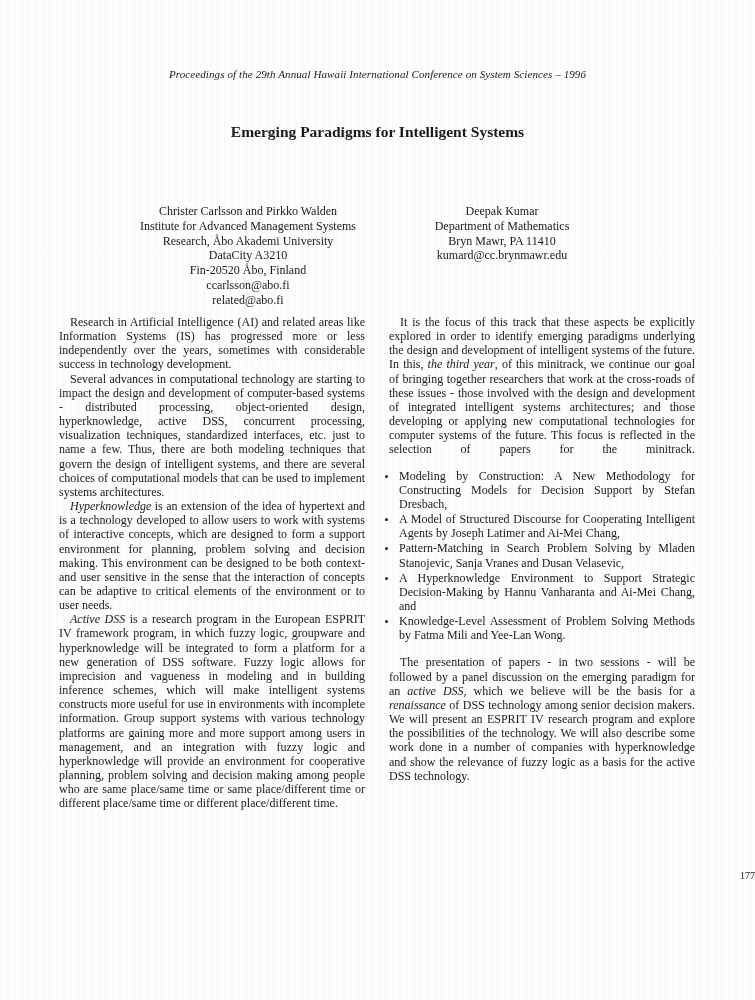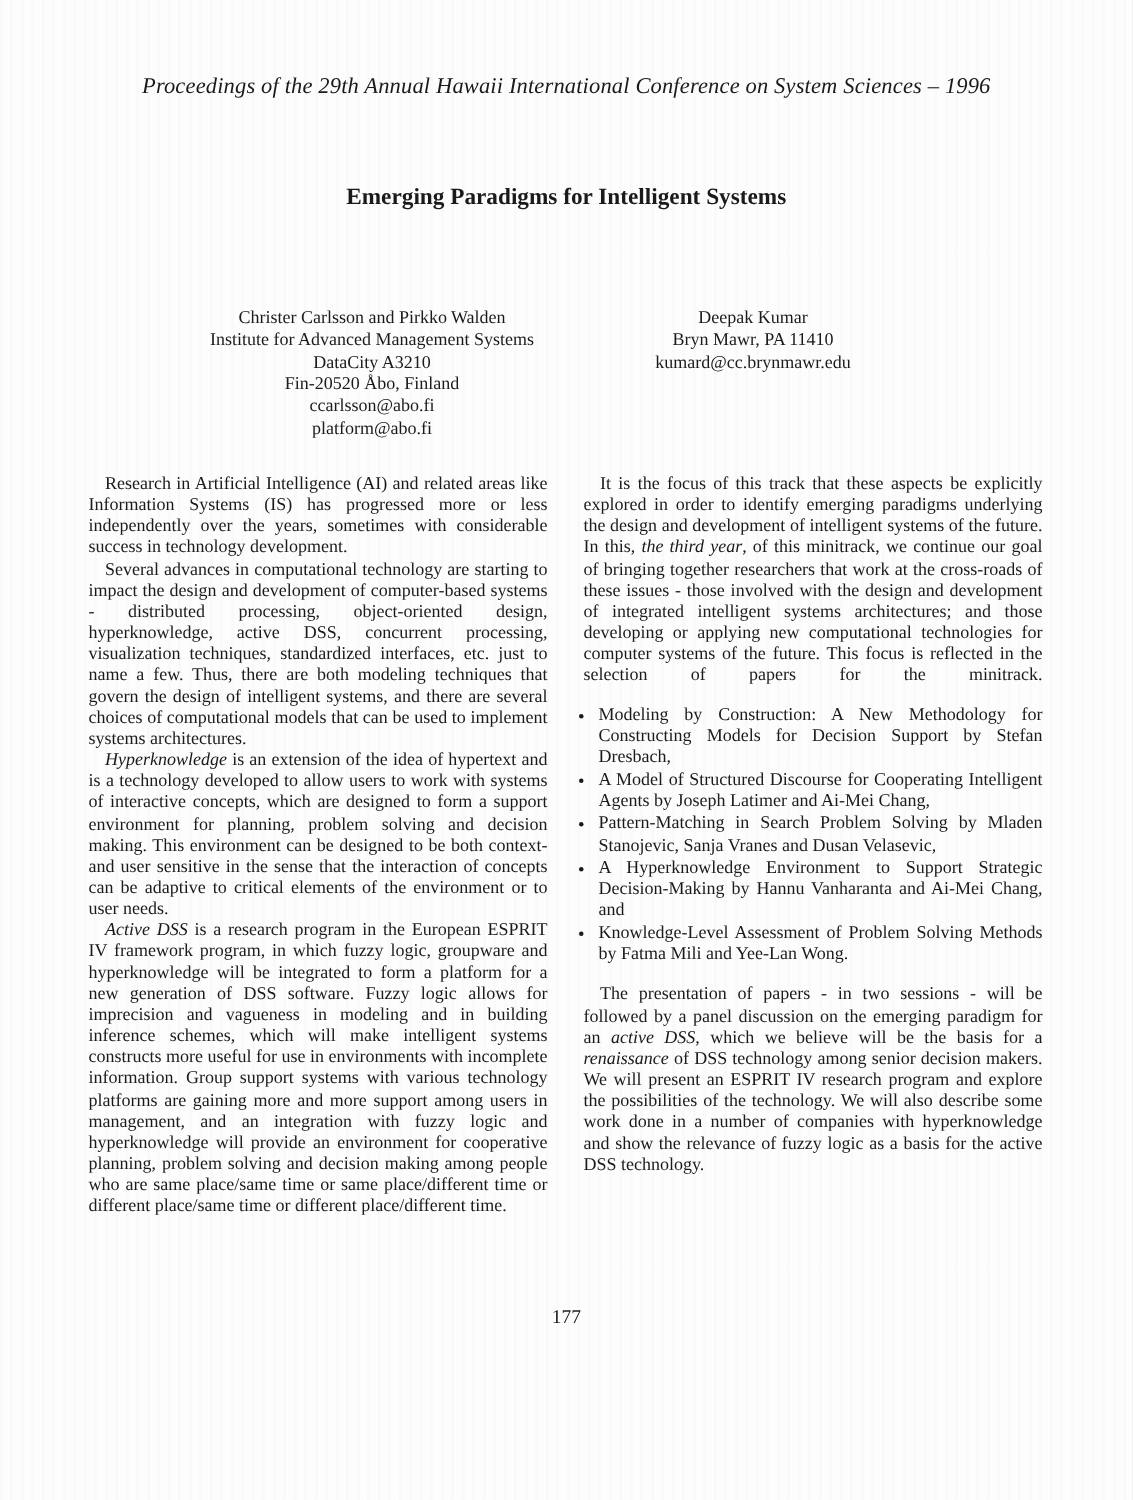--- a/index.html
+++ b/index.html
@@ -14,26 +14,26 @@
     margin: 0 auto;
     background:
       repeating-linear-gradient(90deg, rgba(70,80,90,0.018) 0 2px, rgba(0,0,0,0) 2px 7px),
       #fdfdfd;
     color: #1a1a1a;
     font-family: "Liberation Serif", "DejaVu Serif", serif;
     overflow: hidden;
   }
   .running-head {
     position: absolute;
-    top: 50px;
+    top: 68px;
     left: 0;
     width: 100%;
     text-align: center;
     font-style: italic;
-    font-size: 15px;
+    font-size: 11px;
     letter-spacing: 0.1px;
   }
   .title {
     position: absolute;
     top: 122px;
     left: 0;
     width: 100%;
     text-align: center;
     font-weight: bold;
     font-size: 15.5px;
@@ -76,46 +76,48 @@
   ul.paper-list li {
     padding-left: 1px;
     margin: 0 0 1px 0;
   }
   ul.paper-list li::marker { font-size: 10px; }
   .page-number {
     position: absolute;
     top: 870px;
     left: 0;
     width: 100%;
-    text-align: center;
-    font-size: 13px;
+    text-align: right;
+    font-size: 10px;
   }
 </style>
 </head>
 <body>
 
 <div class="page">
 
   <div class="running-head">Proceedings of the 29th Annual Hawaii International Conference on System Sciences – 1996</div>
 
   <div class="title">
     <div>Emerging Paradigms for Intelligent Systems</div>
   </div>
 
   <div class="author-block author-left">
     <div>Christer Carlsson and Pirkko Walden</div>
     <div>Institute for Advanced Management Systems</div>
+    <div>Research, Åbo Akademi University</div>
     <div>DataCity A3210</div>
     <div>Fin-20520 Åbo, Finland</div>
     <div>ccarlsson@abo.fi</div>
-    <div>platform@abo.fi</div>
+    <div>related@abo.fi</div>
   </div>
 
   <div class="author-block author-right">
     <div>Deepak Kumar</div>
+    <div>Department of Mathematics</div>
     <div>Bryn Mawr, PA 11410</div>
     <div>kumard@cc.brynmawr.edu</div>
   </div>
 
   <div class="columns">
 
     <div class="col">
       <p>Research in Artificial Intelligence (AI) and related areas like Information Systems (IS) has progressed more or less independently over the years, sometimes with considerable success in technology development.</p>
       <p>Several advances in computational technology are starting to impact the design and development of computer-based systems - distributed processing, object-oriented design, hyperknowledge, active DSS, concurrent processing, visualization techniques, standardized interfaces, etc. just to name a few. Thus, there are both modeling techniques that govern the design of intelligent systems, and there are several choices of computational models that can be used to implement systems architectures.</p>
       <p><span class="i">Hyperknowledge</span><span> is an extension of the idea of hypertext and is a technology developed to allow users to work with systems of interactive concepts, which are designed to form a support environment for planning, problem solving and decision making. This environment can be designed to be both context- and user sensitive in the sense that the interaction of concepts can be adaptive to critical elements of the environment or to user needs.</span></p>

